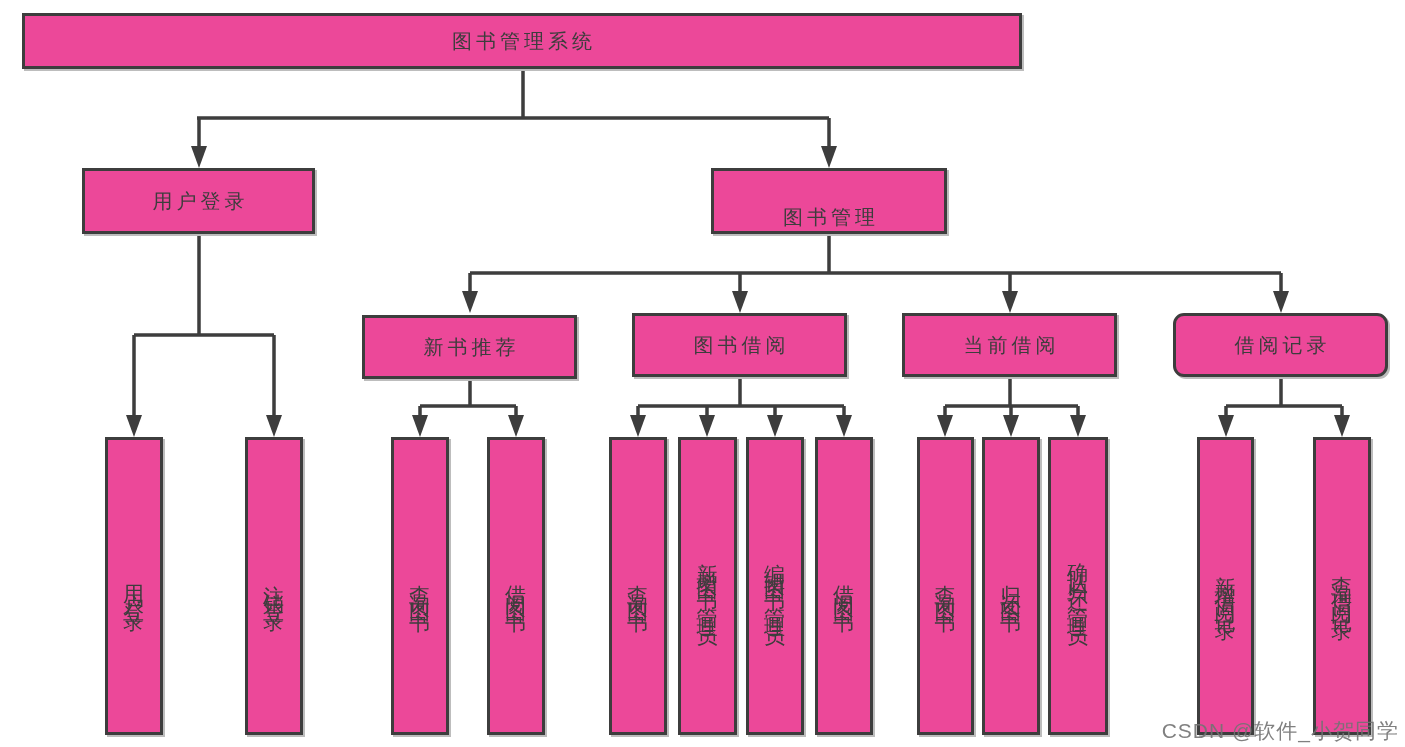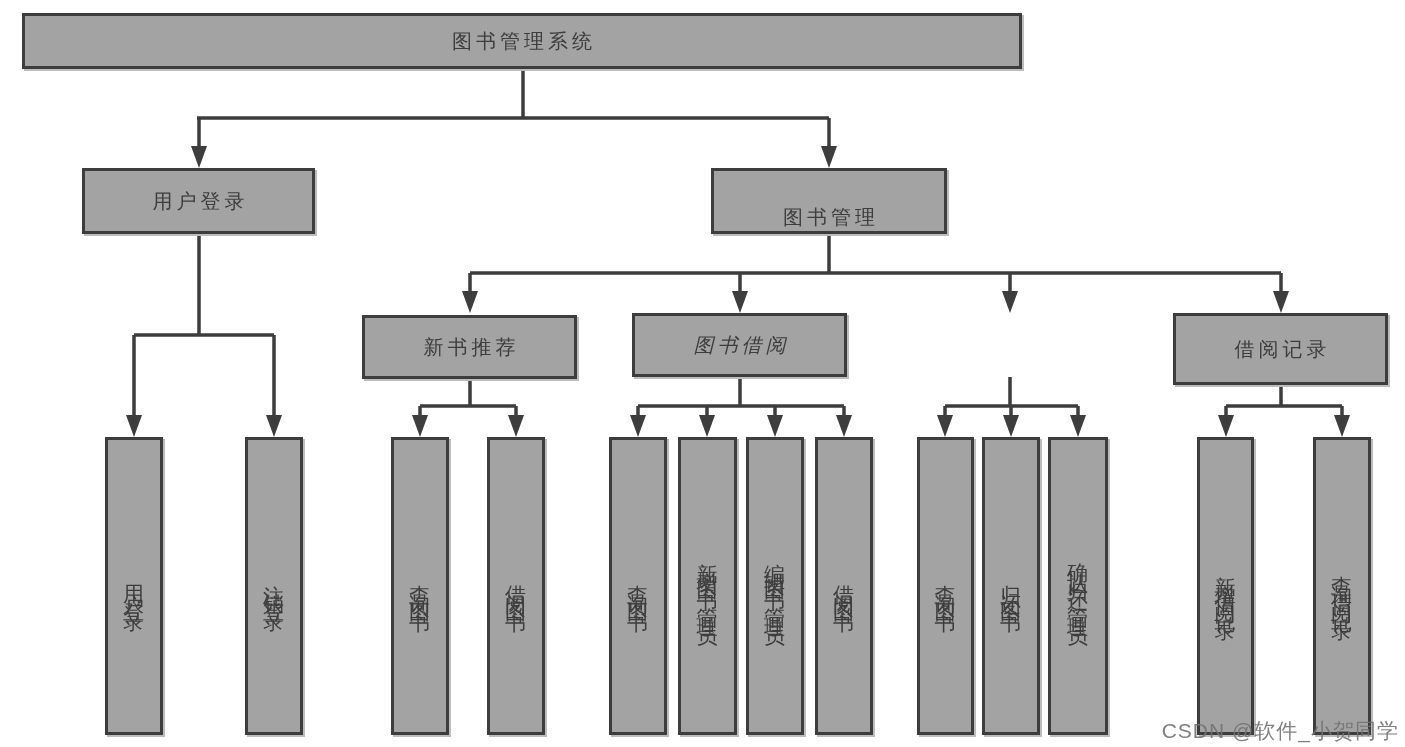--- a/index.html
+++ b/index.html
@@ -13,21 +13,21 @@
     color: #3d3d3d;
   }
   #wires {
     position: absolute;
     left: 0; top: 0;
     width: 1405px; height: 747px;
   }
   .node {
     position: absolute;
     box-sizing: border-box;
-    background: #a3a3a3;
+    background: #ec4899;
     border: 3px solid #3d3d3d;
     box-shadow: 2px 2px 0 #bdbdbd;
     display: flex;
     align-items: center;
     justify-content: center;
   }
   .node-h {
     font-size: 20px;
     letter-spacing: 4px;
     text-indent: 4px;
@@ -122,24 +122,27 @@
   <div class="node node-h" style="left:82px; top:168px; width:233px; height:66px;">
     <span>用户登录</span>
   </div>
   <div class="node node-h" style="left:711px; top:168px; width:236px; height:66px;align-items:flex-end;">
     <span>图书管理</span>
   </div>
 
   <div class="node node-h" style="left:362px; top:315px; width:215px; height:64px;">
     <span>新书推荐</span>
   </div>
-  <div class="node node-h" style="left:632px; top:313px; width:215px; height:64px;font-style:italic;">
+  <div class="node node-h" style="left:632px; top:313px; width:215px; height:64px;">
     <span>图书借阅</span>
   </div>
-  <div class="node node-h" style="left:1173px; top:313px; width:215px; height:72px;">
+  <div class="node node-h" style="left:902px; top:313px; width:215px; height:64px;">
+    <span>当前借阅</span>
+  </div>
+  <div class="node node-h" style="left:1173px; top:313px; width:215px; height:64px;border-radius:11px;">
     <span>借阅记录</span>
   </div>
 
   <div class="node node-v" style="left:105px; top:437px; width:58px; height:298px;">
     <span class="vlabel">用户登录</span>
   </div>
   <div class="node node-v" style="left:245px; top:437px; width:58px; height:298px;">
     <span class="vlabel">注销登录</span>
   </div>
 

